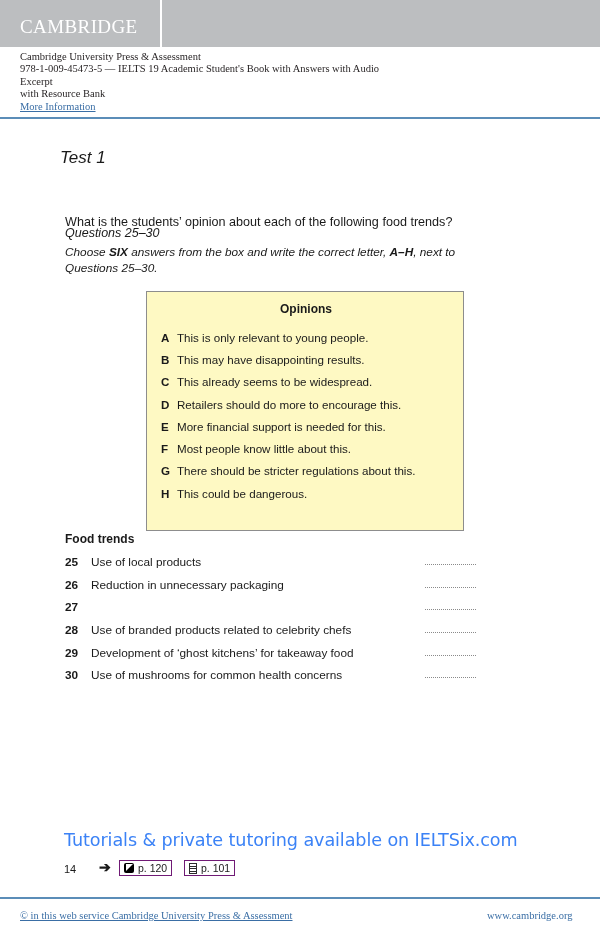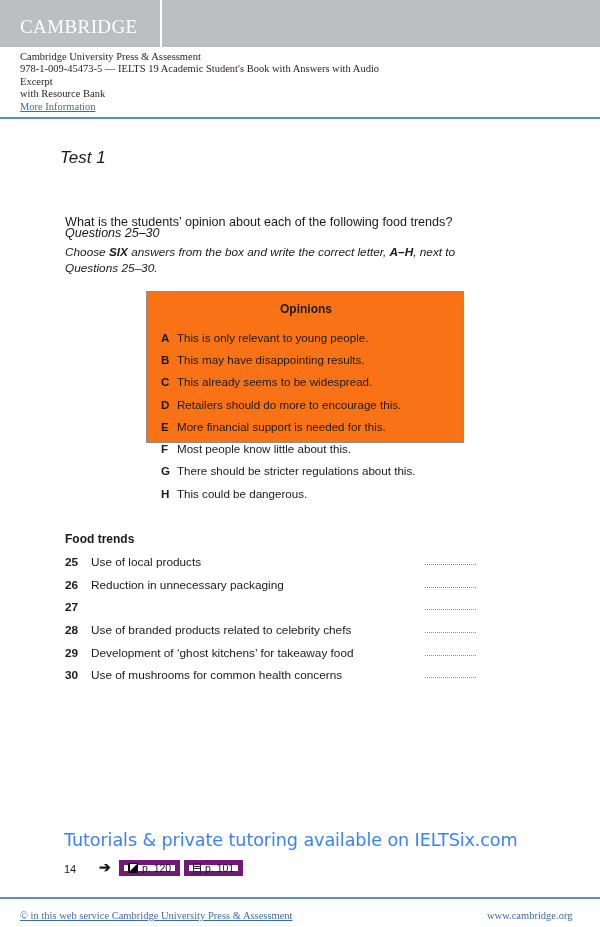--- a/index.html
+++ b/index.html
@@ -103,24 +103,24 @@
     font-style: italic;
     line-height: 15.5px;
   }
   .instruction b { font-weight: bold; font-style: italic; }
 
   
   .opinions-box {
     position: absolute;
     left: 146px; top: 173px;
     width: 318px;
-    height: 152px;
+    height: 240px;
     border: 1.2px solid #8d8d8d;
     box-sizing: border-box;
-    background: #f97316;
+    background: #fef9c3;
   }
   .opinions-title {
     position: absolute;
     left: 0; top: 10px;
     width: 318px;
     text-align: center;
     font-size: 12px;
     font-weight: bold;
   }
   .opt-list {
@@ -198,21 +198,21 @@
     position: absolute;
     left: 99px; top: 742px;
     font-size: 14px;
     line-height: 14px;
     font-weight: bold;
   }
   .ref-chip {
     position: absolute;
     top: 742px;
     height: 16px;
-    border: 5px solid #701a75;
+    border: 1px solid #701a75;
     box-sizing: border-box;
     display: flex;
     align-items: center;
     padding: 0 4px;
     font-size: 10.5px;
     background: #ffffff;
     gap: 4px;
   }
   .ref-chip.audio { left: 119px; }
   .ref-chip.answers { left: 184px; }

